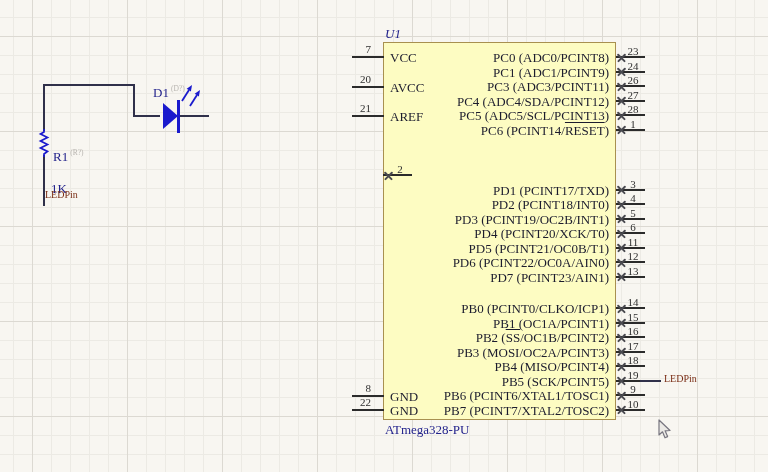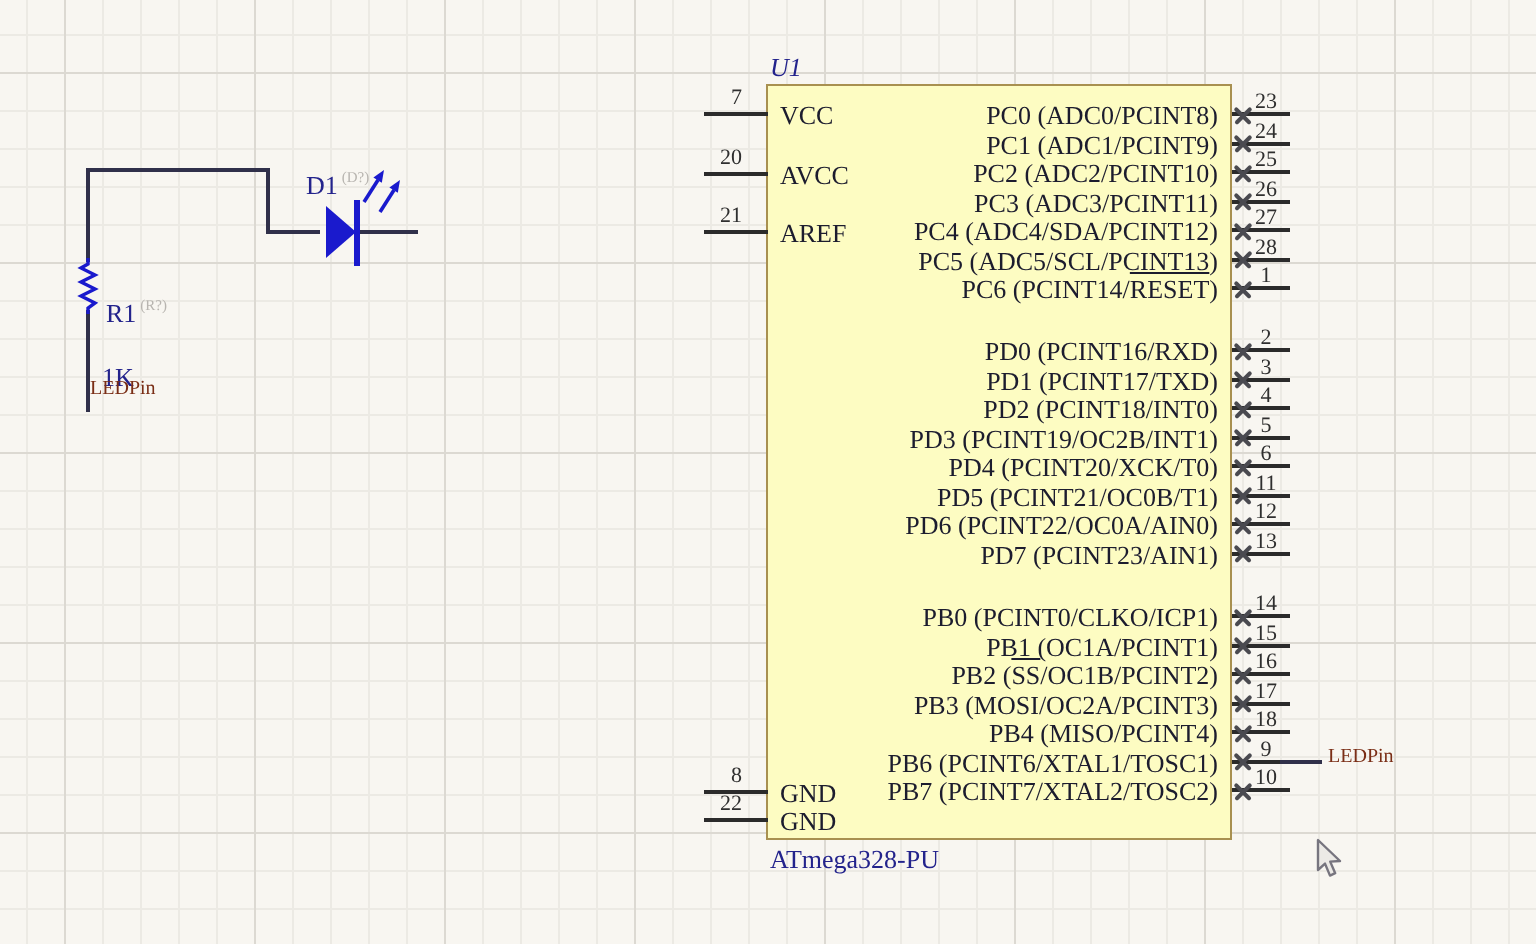--- a/index.html
+++ b/index.html
@@ -112,28 +112,20 @@
       </div>
     <div class="prow">
         <span class="pname">PC1 (ADC1/PCINT9)</span>
         <span class="ext">
           <span class="stub"></span>
           <span class="rnum">24</span>
           <span class="xmark"></span>
         </span>
       </div>
     <div class="prow">
-        <span class="pname">PC2 (ADC2/PCINT10)</span>
-        <span class="ext">
-          <span class="stub"></span>
-          <span class="rnum">25</span>
-          <span class="xmark"></span>
-        </span>
-      </div>
-    <div class="prow">
         <span class="pname">PC3 (ADC3/PCINT11)</span>
         <span class="ext">
           <span class="stub"></span>
           <span class="rnum">26</span>
           <span class="xmark"></span>
         </span>
       </div>
     <div class="prow">
         <span class="pname">PC4 (ADC4/SDA/PCINT12)</span>
         <span class="ext">
@@ -155,21 +147,20 @@
         <span class="ext">
           <span class="stub"></span>
           <span class="rnum">1</span>
           <span class="xmark"></span>
         </span>
       </div>
   </div>
 
   <div class="pgroup" style="top:168px">
     <div class="prow">
-        <span class="pname">PD0 (PCINT16/RXD)</span>
         <span class="ext">
           <span class="stub"></span>
           <span class="rnum">2</span>
           <span class="xmark"></span>
         </span>
       </div>
     <div class="prow">
         <span class="pname">PD1 (PCINT17/TXD)</span>
         <span class="ext">
           <span class="stub"></span>
@@ -258,20 +249,28 @@
           <span class="stub"></span>
           <span class="rnum">17</span>
           <span class="xmark"></span>
         </span>
       </div>
     <div class="prow">
         <span class="pname">PB4 (MISO/PCINT4)</span>
         <span class="ext">
           <span class="stub"></span>
           <span class="rnum">18</span>
+          <span class="xmark"></span>
+        </span>
+      </div>
+    <div class="prow">
+        <span class="pname">PB5 (SCK/PCINT5)</span>
+        <span class="ext">
+          <span class="stub"></span>
+          <span class="rnum">19</span>
           <span class="xmark"></span>
         </span>
       </div>
     <div class="prow">
         <span class="pname">PB6 (PCINT6/XTAL1/TOSC1)</span>
         <span class="ext">
           <span class="stub"></span>
           <span class="rnum">9</span>
           <span class="xmark"></span>
         </span>

